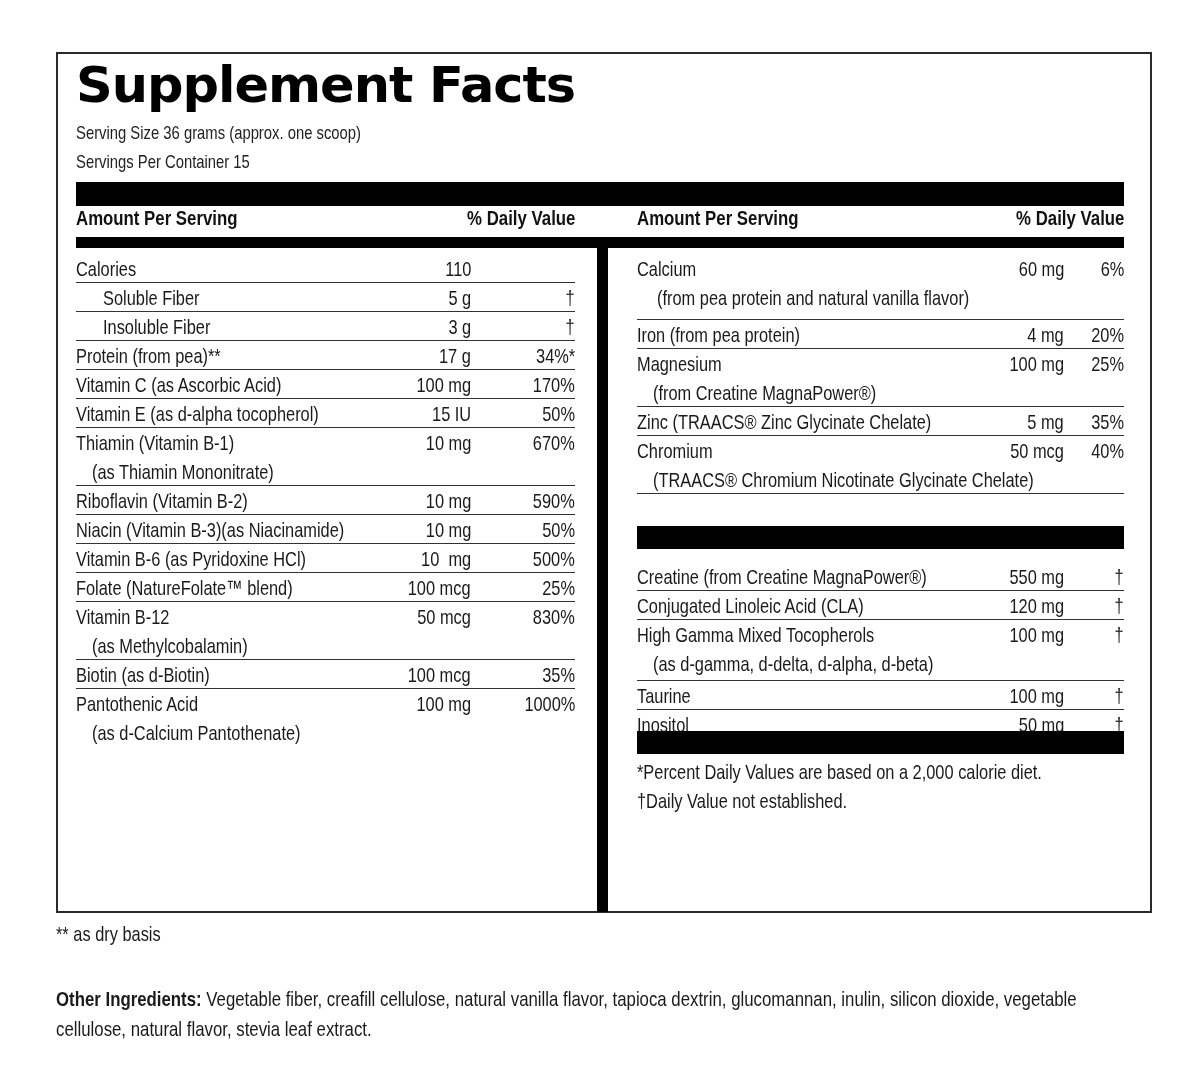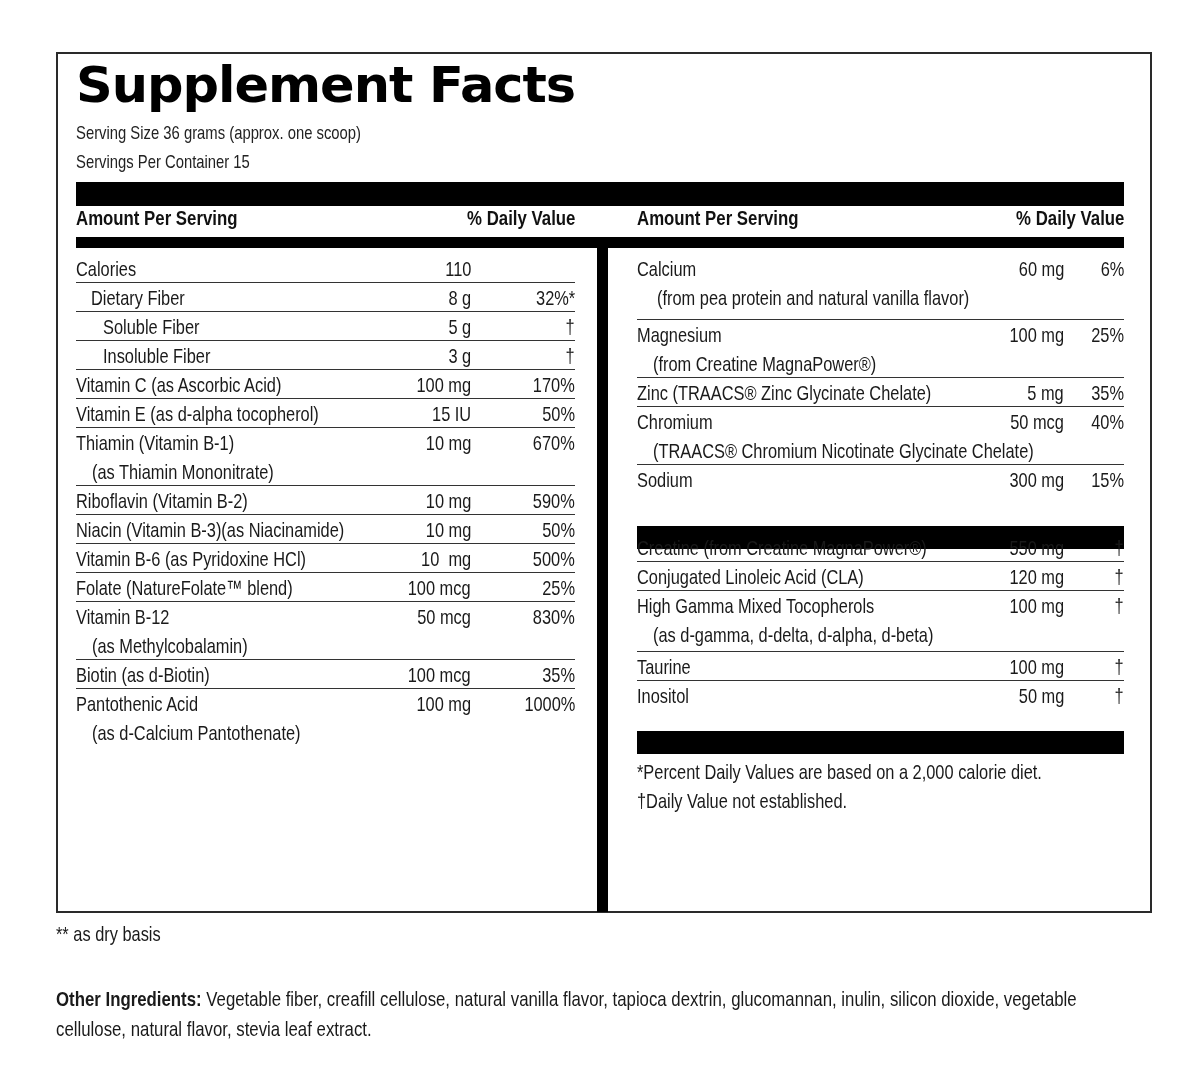--- a/index.html
+++ b/index.html
@@ -74,34 +74,34 @@
 <div class="bar" style="left:76px; top:237px; width:1048px; height:11px;"></div>
 
 <div class="bar" style="left:597px; top:246px; width:11px; height:666px;"></div>
 
 <div class="col leftcol" style="left:76px; top:254px; width:499px;">
   <div class="row" style="border-bottom-color:#333; margin-left:0;">
     <span class="name">Calories</span>
     <span class="amt">110</span>
     <span class="dv"></span>
   </div>
-  <div class="row ind1">
-    <span class="name">Dietary Fiber</span>
-    <span class="amt">8 g</span>
-    <span class="dv">32%*</span>
-  </div>
   <div class="row ind2">
     <span class="name">Soluble Fiber</span>
     <span class="amt">5 g</span>
     <span class="dv">†</span>
   </div>
   <div class="row ind2">
     <span class="name">Insoluble Fiber</span>
     <span class="amt">3 g</span>
     <span class="dv">†</span>
+  </div>
+  <div class="row">
+    <span class="name">Protein (from pea)**</span>
+    <span class="amt">17 g</span>
+    <span class="dv">34%*</span>
   </div>
   <div class="row">
     <span class="name">Vitamin C (as Ascorbic Acid)</span>
     <span class="amt">100 mg</span>
     <span class="dv">170%</span>
   </div>
   <div class="row">
     <span class="name">Vitamin E (as d-alpha tocopherol)</span>
     <span class="amt">15 IU</span>
     <span class="dv">50%</span>
@@ -151,47 +151,47 @@
   </div>
 </div>
 
 <div class="col rightcol" style="left:637px; top:254px; width:487px;">
   <div class="row tall" style="height:66px;">
     <span class="name">Calcium</span>
     <span class="sub" style="left:20px;">(from pea protein and natural vanilla flavor)</span>
     <span class="amt">60 mg</span>
     <span class="dv">6%</span>
   </div>
+  <div class="row">
+    <span class="name">Iron (from pea protein)</span>
+    <span class="amt">4 mg</span>
+    <span class="dv">20%</span>
+  </div>
   <div class="row tall">
     <span class="name">Magnesium</span>
     <span class="sub">(from Creatine MagnaPower®)</span>
     <span class="amt">100 mg</span>
     <span class="dv">25%</span>
   </div>
   <div class="row">
     <span class="name">Zinc (TRAACS® Zinc Glycinate Chelate)</span>
     <span class="amt">5 mg</span>
     <span class="dv">35%</span>
   </div>
   <div class="row tall">
     <span class="name">Chromium</span>
     <span class="sub">(TRAACS® Chromium Nicotinate Glycinate Chelate)</span>
     <span class="amt">50 mcg</span>
     <span class="dv">40%</span>
   </div>
-  <div class="row noline">
-    <span class="name">Sodium</span>
-    <span class="amt">300 mg</span>
-    <span class="dv">15%</span>
-  </div>
 </div>
 
 <div class="bar" style="left:637px; top:526px; width:487px; height:23px;"></div>
 
-<div class="col rightcol" style="left:637px; top:533px; width:487px;">
+<div class="col rightcol" style="left:637px; top:562px; width:487px;">
   <div class="row">
     <span class="name">Creatine (from Creatine MagnaPower®)</span>
     <span class="amt">550 mg</span>
     <span class="dv">†</span>
   </div>
   <div class="row">
     <span class="name">Conjugated Linoleic Acid (CLA)</span>
     <span class="amt">120 mg</span>
     <span class="dv">†</span>
   </div>

